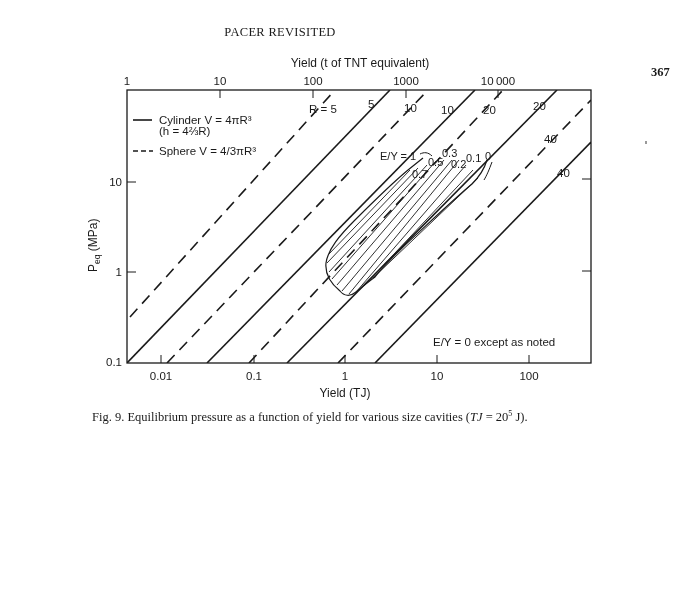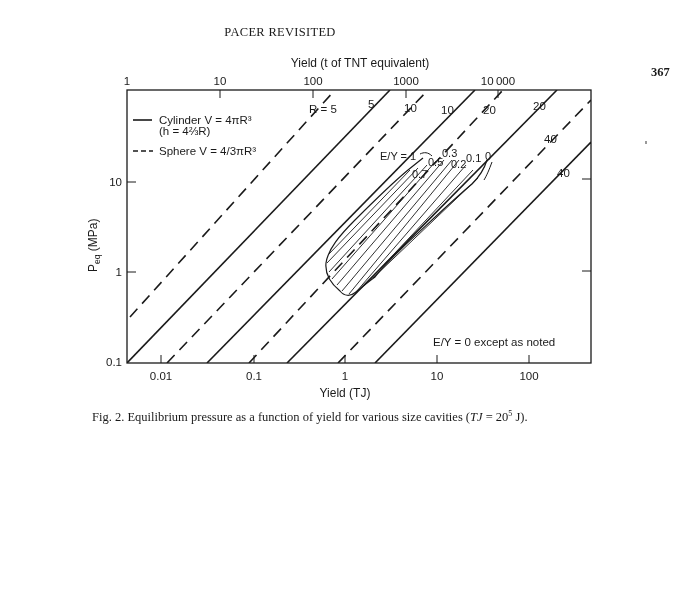--- a/index.html
+++ b/index.html
@@ -127,13 +127,13 @@
     <line x1="133" y1="120" x2="152" y2="120" stroke="#1a1a1a" stroke-width="1.6"></line>
     <text x="159" y="124" font-size="11.5">Cylinder V = 4πR³</text>
     <text x="159" y="135" font-size="11.5">(h = 4⅔R)</text>
     <line x1="133" y1="151" x2="153" y2="151" stroke="#1a1a1a" stroke-width="1.6" stroke-dasharray="5,3"></line>
     <text x="159" y="155" font-size="11.5">Sphere V = 4/3πR³</text>
   </g>
 
   <text x="433" y="346" font-size="11.5">E/Y = 0 except as noted</text>
 </svg>
 
-<div id="caption" class="serif"><span>Fig. 2. Equilibrium pressure as a function of yield for various size cavities (</span><i>TJ</i><span> = 20</span><sup style="font-size:8px">5</sup><span> J).</span></div>
+<div id="caption" class="serif"><span>Fig. 9. Equilibrium pressure as a function of yield for various size cavities (</span><i>TJ</i><span> = 20</span><sup style="font-size:8px">5</sup><span> J).</span></div>
 
 </body></html>

